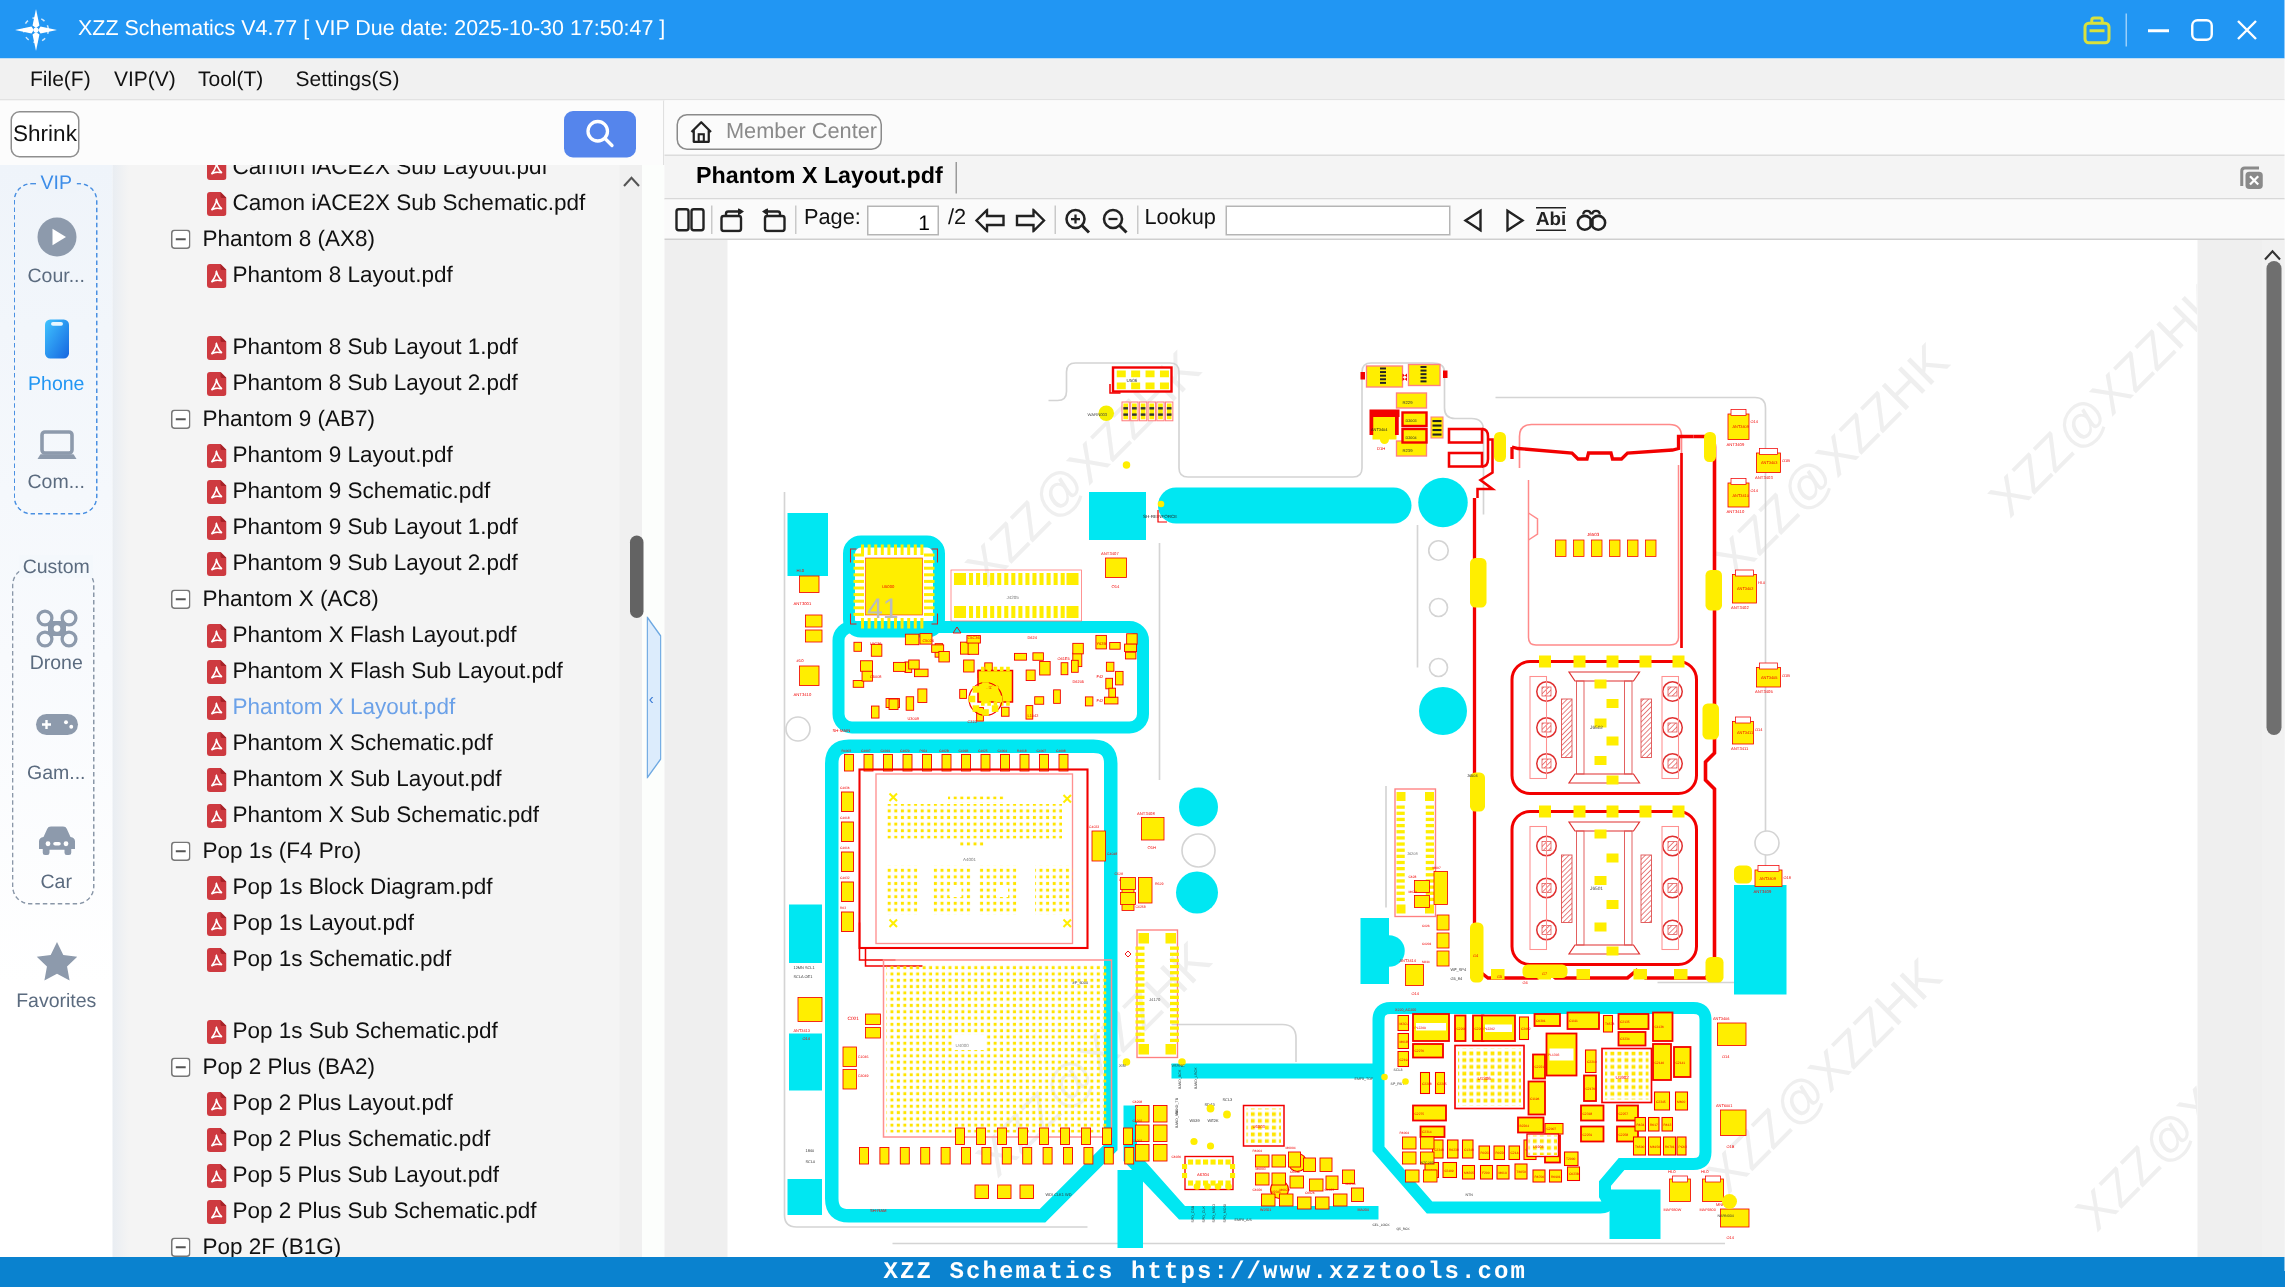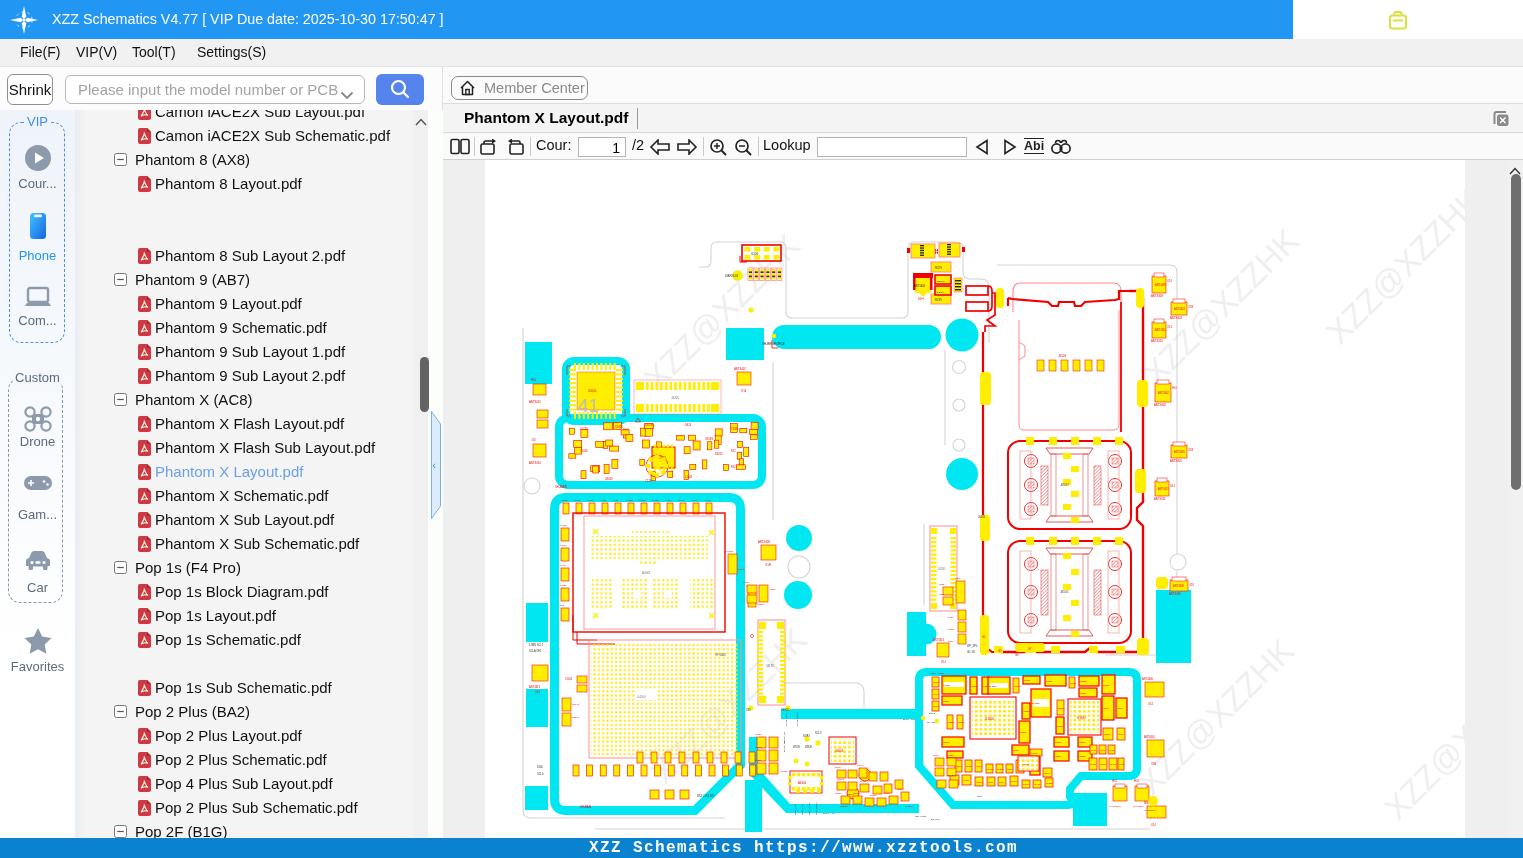--- a/index.html
+++ b/index.html
@@ -1,15 +1,15 @@
 <!DOCTYPE html>
 <html><head><meta charset="utf-8"><style>
 * { margin:0; padding:0; box-sizing:border-box; }
 html,body { width:1523px; height:858px; overflow:hidden; font-family:"Liberation Sans",sans-serif; background:#fff; }
-#titlebar { position:absolute; left:0; top:0; width:1293px; height:39px; background:#2196f3; }
+#titlebar { position:absolute; left:0; top:0; width:1523px; height:39px; background:#2196f3; }
 #titlebar .t { position:absolute; left:52px; top:0; line-height:39px; color:#fff; font-size:14.3px; }
 #menubar { position:absolute; left:0; top:39px; width:1523px; height:28px; background:#f1f1f1; border-bottom:1px solid #e2e2e2; font-size:14px; color:#111; }
 #menubar span { position:absolute; top:5px; }
 #searchrow { position:absolute; left:0; top:67px; width:443px; height:43px; background:#fcfcfc; border-right:1px solid #e0e0e0; }
 #shrink { position:absolute; left:7px; top:7px; width:46px; height:31px; border:1px solid #8f8f8f; border-radius:6px; background:#fff; font-size:15px; text-align:center; line-height:29px; color:#111; }
 #combo { position:absolute; left:65px; top:8px; width:300px; height:29px; border:1px solid #b9b9b9; border-radius:6px; background:#fff; }
 #combo .ph { position:absolute; left:12px; top:5px; font-size:15px; color:#a3a3a3; }
 #sbtn { position:absolute; left:376px; top:7px; width:48px; height:31px; background:#5585ec; border-radius:6px; }
 #sidebar { position:absolute; left:0; top:110px; width:75px; height:728px; background:linear-gradient(180deg,#eff4fa 0%, #f8fafd 45%, #ffffff 75%); }
 .sbx { position:absolute; border-radius:12px; }
@@ -70,26 +70,20 @@
     </svg>
 </div>
 <div id="menubar">
   <span style="left:20px">File(F)</span>
     <span style="left:76px">VIP(V)</span>
     <span style="left:132px">Tool(T)</span>
     <span style="left:197px">Settings(S)</span>
 </div>
 <div id="searchrow">
   <div id="shrink">Shrink</div>
-  <div id="combo">
-      <span class="ph">Please input the model number or PCB</span>
-    <div style="position:absolute;right:10px;top:10px"><svg width="14" height="9" viewBox="0 0 14 9">
-          <path d="M1.5 1.5 L7 7 L12.5 1.5" fill="none" stroke="#888" stroke-width="1.8"></path>
-        </svg></div>
-  </div>
   <div id="sbtn">
       <div style="position:absolute;left:13px;top:4px"><svg width="22" height="22" viewBox="0 0 22 22">
           <circle cx="9.5" cy="9.5" r="6.5" fill="none" stroke="#fff" stroke-width="2.2"></circle>
           <path d="M14.5 14.5 L19 19" stroke="#fff" stroke-width="2.2" stroke-linecap="round"></path>
         </svg></div>
     </div>
 </div>
 <div id="sidebar">
   <div class="sbx" style="left:9px;top:12px;width:56px;height:221px;border:1.5px dashed #4a90e2"></div>
   <div class="sbl" style="top:4px;color:#3d8de8"><span style="background:linear-gradient(180deg,#eff4fa,#eff4fa);padding:0 3px">VIP</span></div>
@@ -177,20 +171,30 @@
 <div class="trow" style="top:62px">
       <span class="fi">
         <svg width="13" height="16" viewBox="0 0 13 16" style="position:absolute;left:0;top:4">
           <path d="M2 0 H9 L13 4 V14 Q13 16 11 16 H2 Q0 16 0 14 V2 Q0 0 2 0 Z" fill="#ce3a40"></path>
           <path d="M9 0 L13 4 H10 Q9 4 9 3 Z" fill="#a82228"></path>
           <path d="M3 12 Q5 9.6 5.9 7 Q6.4 5.2 6.1 4.6 Q6.7 6.2 7.2 7.6 Q8.4 10.2 10 11.2 Q7.4 10.7 6 10.9 Q4.2 11.3 3 12 Z" fill="none" stroke="#fff" stroke-width="1.05"></path>
         </svg>
       </span>
       <span class="ft">Phantom 8 Layout.pdf</span>
     </div>
+<div class="trow" style="top:110px">
+      <span class="fi">
+        <svg width="13" height="16" viewBox="0 0 13 16" style="position:absolute;left:0;top:4">
+          <path d="M2 0 H9 L13 4 V14 Q13 16 11 16 H2 Q0 16 0 14 V2 Q0 0 2 0 Z" fill="#ce3a40"></path>
+          <path d="M9 0 L13 4 H10 Q9 4 9 3 Z" fill="#a82228"></path>
+          <path d="M3 12 Q5 9.6 5.9 7 Q6.4 5.2 6.1 4.6 Q6.7 6.2 7.2 7.6 Q8.4 10.2 10 11.2 Q7.4 10.7 6 10.9 Q4.2 11.3 3 12 Z" fill="none" stroke="#fff" stroke-width="1.05"></path>
+        </svg>
+      </span>
+      <span class="ft">Phantom 8 Sub Layout 1.pdf</span>
+    </div>
 <div class="trow" style="top:134px">
       <span class="fi">
         <svg width="13" height="16" viewBox="0 0 13 16" style="position:absolute;left:0;top:4">
           <path d="M2 0 H9 L13 4 V14 Q13 16 11 16 H2 Q0 16 0 14 V2 Q0 0 2 0 Z" fill="#ce3a40"></path>
           <path d="M9 0 L13 4 H10 Q9 4 9 3 Z" fill="#a82228"></path>
           <path d="M3 12 Q5 9.6 5.9 7 Q6.4 5.2 6.1 4.6 Q6.7 6.2 7.2 7.6 Q8.4 10.2 10 11.2 Q7.4 10.7 6 10.9 Q4.2 11.3 3 12 Z" fill="none" stroke="#fff" stroke-width="1.05"></path>
         </svg>
       </span>
       <span class="ft">Phantom 8 Sub Layout 2.pdf</span>
     </div>
@@ -391,21 +395,21 @@
       <span class="ft">Pop 2 Plus Schematic.pdf</span>
     </div>
 <div class="trow" style="top:662px">
       <span class="fi">
         <svg width="13" height="16" viewBox="0 0 13 16" style="position:absolute;left:0;top:4">
           <path d="M2 0 H9 L13 4 V14 Q13 16 11 16 H2 Q0 16 0 14 V2 Q0 0 2 0 Z" fill="#ce3a40"></path>
           <path d="M9 0 L13 4 H10 Q9 4 9 3 Z" fill="#a82228"></path>
           <path d="M3 12 Q5 9.6 5.9 7 Q6.4 5.2 6.1 4.6 Q6.7 6.2 7.2 7.6 Q8.4 10.2 10 11.2 Q7.4 10.7 6 10.9 Q4.2 11.3 3 12 Z" fill="none" stroke="#fff" stroke-width="1.05"></path>
         </svg>
       </span>
-      <span class="ft">Pop 4 Plus Sub Layout.pdf</span>
+      <span class="ft">Pop 5 Plus Sub Layout.pdf</span>
     </div>
 <div class="trow" style="top:686px">
       <span class="fi">
         <svg width="13" height="16" viewBox="0 0 13 16" style="position:absolute;left:0;top:4">
           <path d="M2 0 H9 L13 4 V14 Q13 16 11 16 H2 Q0 16 0 14 V2 Q0 0 2 0 Z" fill="#ce3a40"></path>
           <path d="M9 0 L13 4 H10 Q9 4 9 3 Z" fill="#a82228"></path>
           <path d="M3 12 Q5 9.6 5.9 7 Q6.4 5.2 6.1 4.6 Q6.7 6.2 7.2 7.6 Q8.4 10.2 10 11.2 Q7.4 10.7 6 10.9 Q4.2 11.3 3 12 Z" fill="none" stroke="#fff" stroke-width="1.05"></path>
         </svg>
       </span>
       <span class="ft">Pop 2 Plus Sub Schematic.pdf</span>
@@ -459,21 +463,21 @@
         <rect x="2" y="5" width="13" height="10" rx="1.5" fill="none" stroke="#222" stroke-width="1.6"></rect>
         <path d="M5 5 V3.5 Q5 2 6.5 2 H13" fill="none" stroke="#222" stroke-width="1.6"></path>
         <path d="M13 -0.5 L17 2 L13 4.8 Z" fill="#222"></path>
       </svg>
 <svg width="20" height="16" viewBox="0 0 20 16" style="position:absolute;left:62px;top:6px">
         <rect x="5" y="5" width="13" height="10" rx="1.5" fill="none" stroke="#222" stroke-width="1.6"></rect>
         <path d="M15 5 V3.5 Q15 2 13.5 2 H7" fill="none" stroke="#222" stroke-width="1.6"></path>
         <path d="M7 -0.5 L3 2 L7 4.8 Z" fill="#222"></path>
       </svg>
 <div style="position:absolute;left:87px;top:4px;width:1px;height:19px;background:#c9c9c9"></div>
-<div class="tbt" style="left:93px">Cour:</div>
+<div class="tbt" style="left:93px">Page:</div>
 <div style="position:absolute;left:135px;top:4px;width:48px;height:20px;background:#fff;border:1px solid #b5b5b5;font-size:14px;text-align:right;padding-right:5px;line-height:20px;box-sizing:border-box">1</div>
 <div class="tbt" style="left:189px">/2</div>
 <svg width="22" height="16" viewBox="0 0 22 16" style="position:absolute;left:206px;top:6px">
         <path d="M9 1 L2 8 L9 15 V11 H20 V5 H9 Z" fill="none" stroke="#222" stroke-width="1.6"></path>
       </svg>
 <svg width="22" height="16" viewBox="0 0 22 16" style="position:absolute;left:233px;top:6px">
         <path d="M13 1 L20 8 L13 15 V11 H2 V5 H13 Z" fill="none" stroke="#222" stroke-width="1.6"></path>
       </svg>
 <div style="position:absolute;left:260px;top:4px;width:1px;height:19px;background:#c9c9c9"></div>
 <svg width="20" height="18" viewBox="0 0 20 18" style="position:absolute;left:266px;top:5px">

